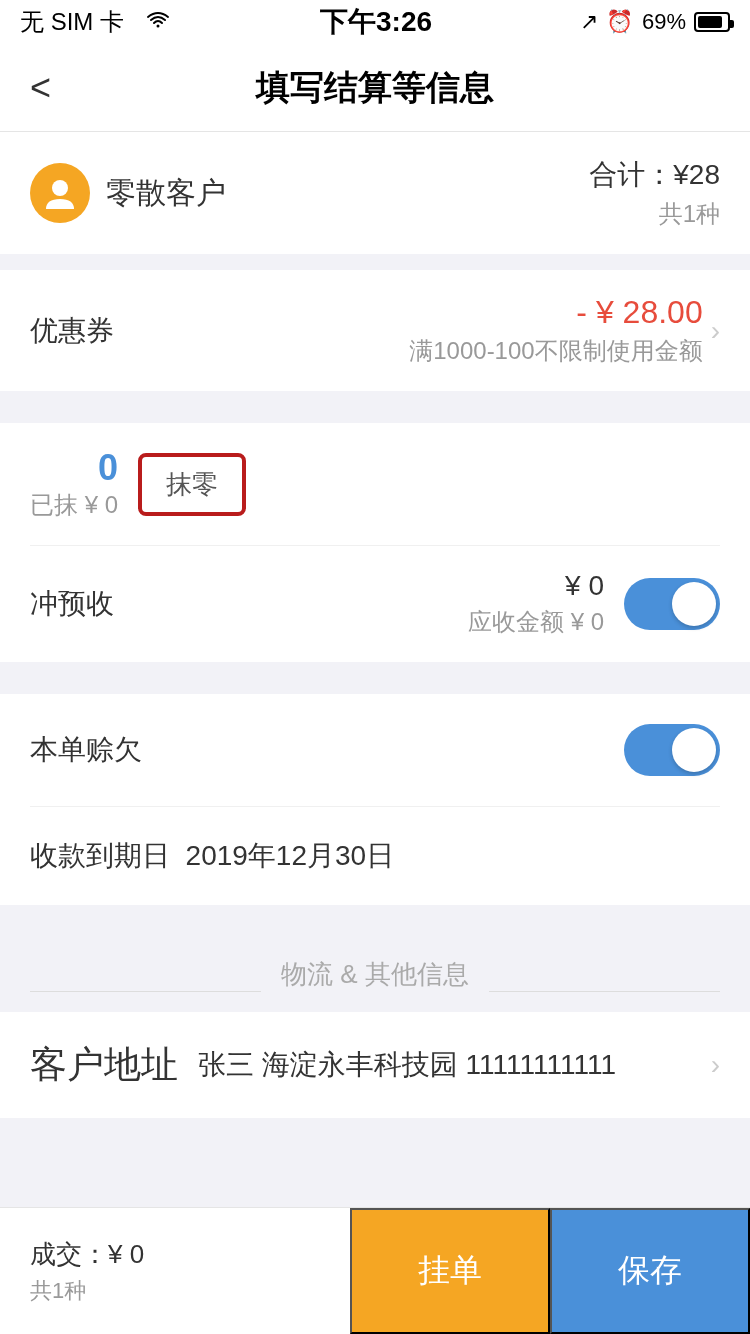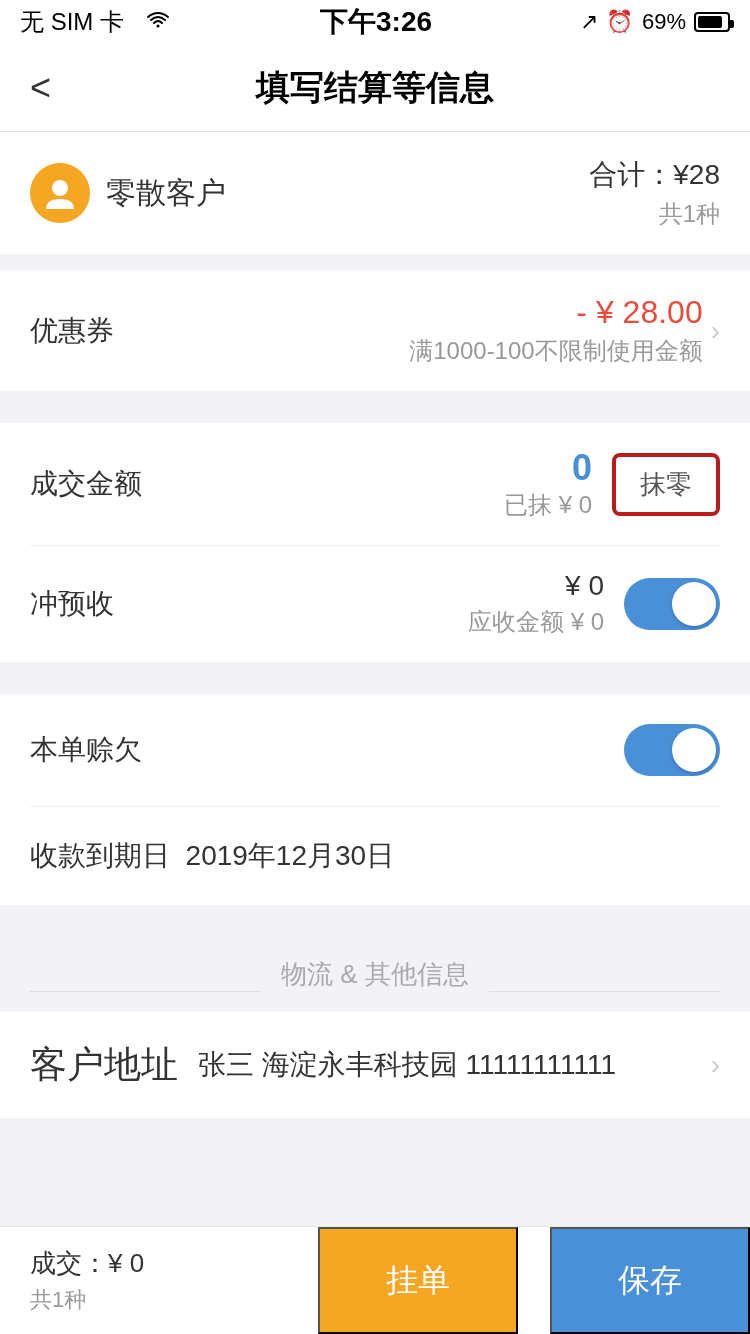--- a/index.html
+++ b/index.html
@@ -215,25 +215,24 @@
     .address-label { font-size: 37px; color: #333; min-width: 100px; }
     .address-value { font-size: 28px; color: #333; flex: 1; margin-left: 20px; }
     .address-right { display: flex; align-items: center; }
 
     
     .bottom-bar {
       position: fixed;
       bottom: 0;
       left: 0;
       width: 750px;
-      height: 108px;
+      height: 127px;
       display: flex;
       background: #fff;
       border-top: 1px solid #e5e5e5;
-      gap: 32px;
     }
     .bottom-info {
       flex: 1;
       display: flex;
       flex-direction: column;
       justify-content: center;
       padding: 0 30px;
     }
     .bottom-deal { font-size: 26px; color: #333; }
     .bottom-count { font-size: 22px; color: #999; margin-top: 4px; }
@@ -318,21 +317,20 @@
         <span class="chevron">›</span>
       </div>
     </div>
   </div>
 
   <div class="section-divider"></div>
 
   <div class="card">
 
     <div class="amount-row">
-      <span class="row-label">成交金额</span>
       <div class="amount-right">
         <div class="amount-col-wrap">
           <div class="amount-value">0</div>
           <div class="amount-sub">已抹  ¥ 0</div>
         </div>
         <button class="round-btn">抹零</button>
       </div>
     </div>
 
     <div class="divider"></div>

